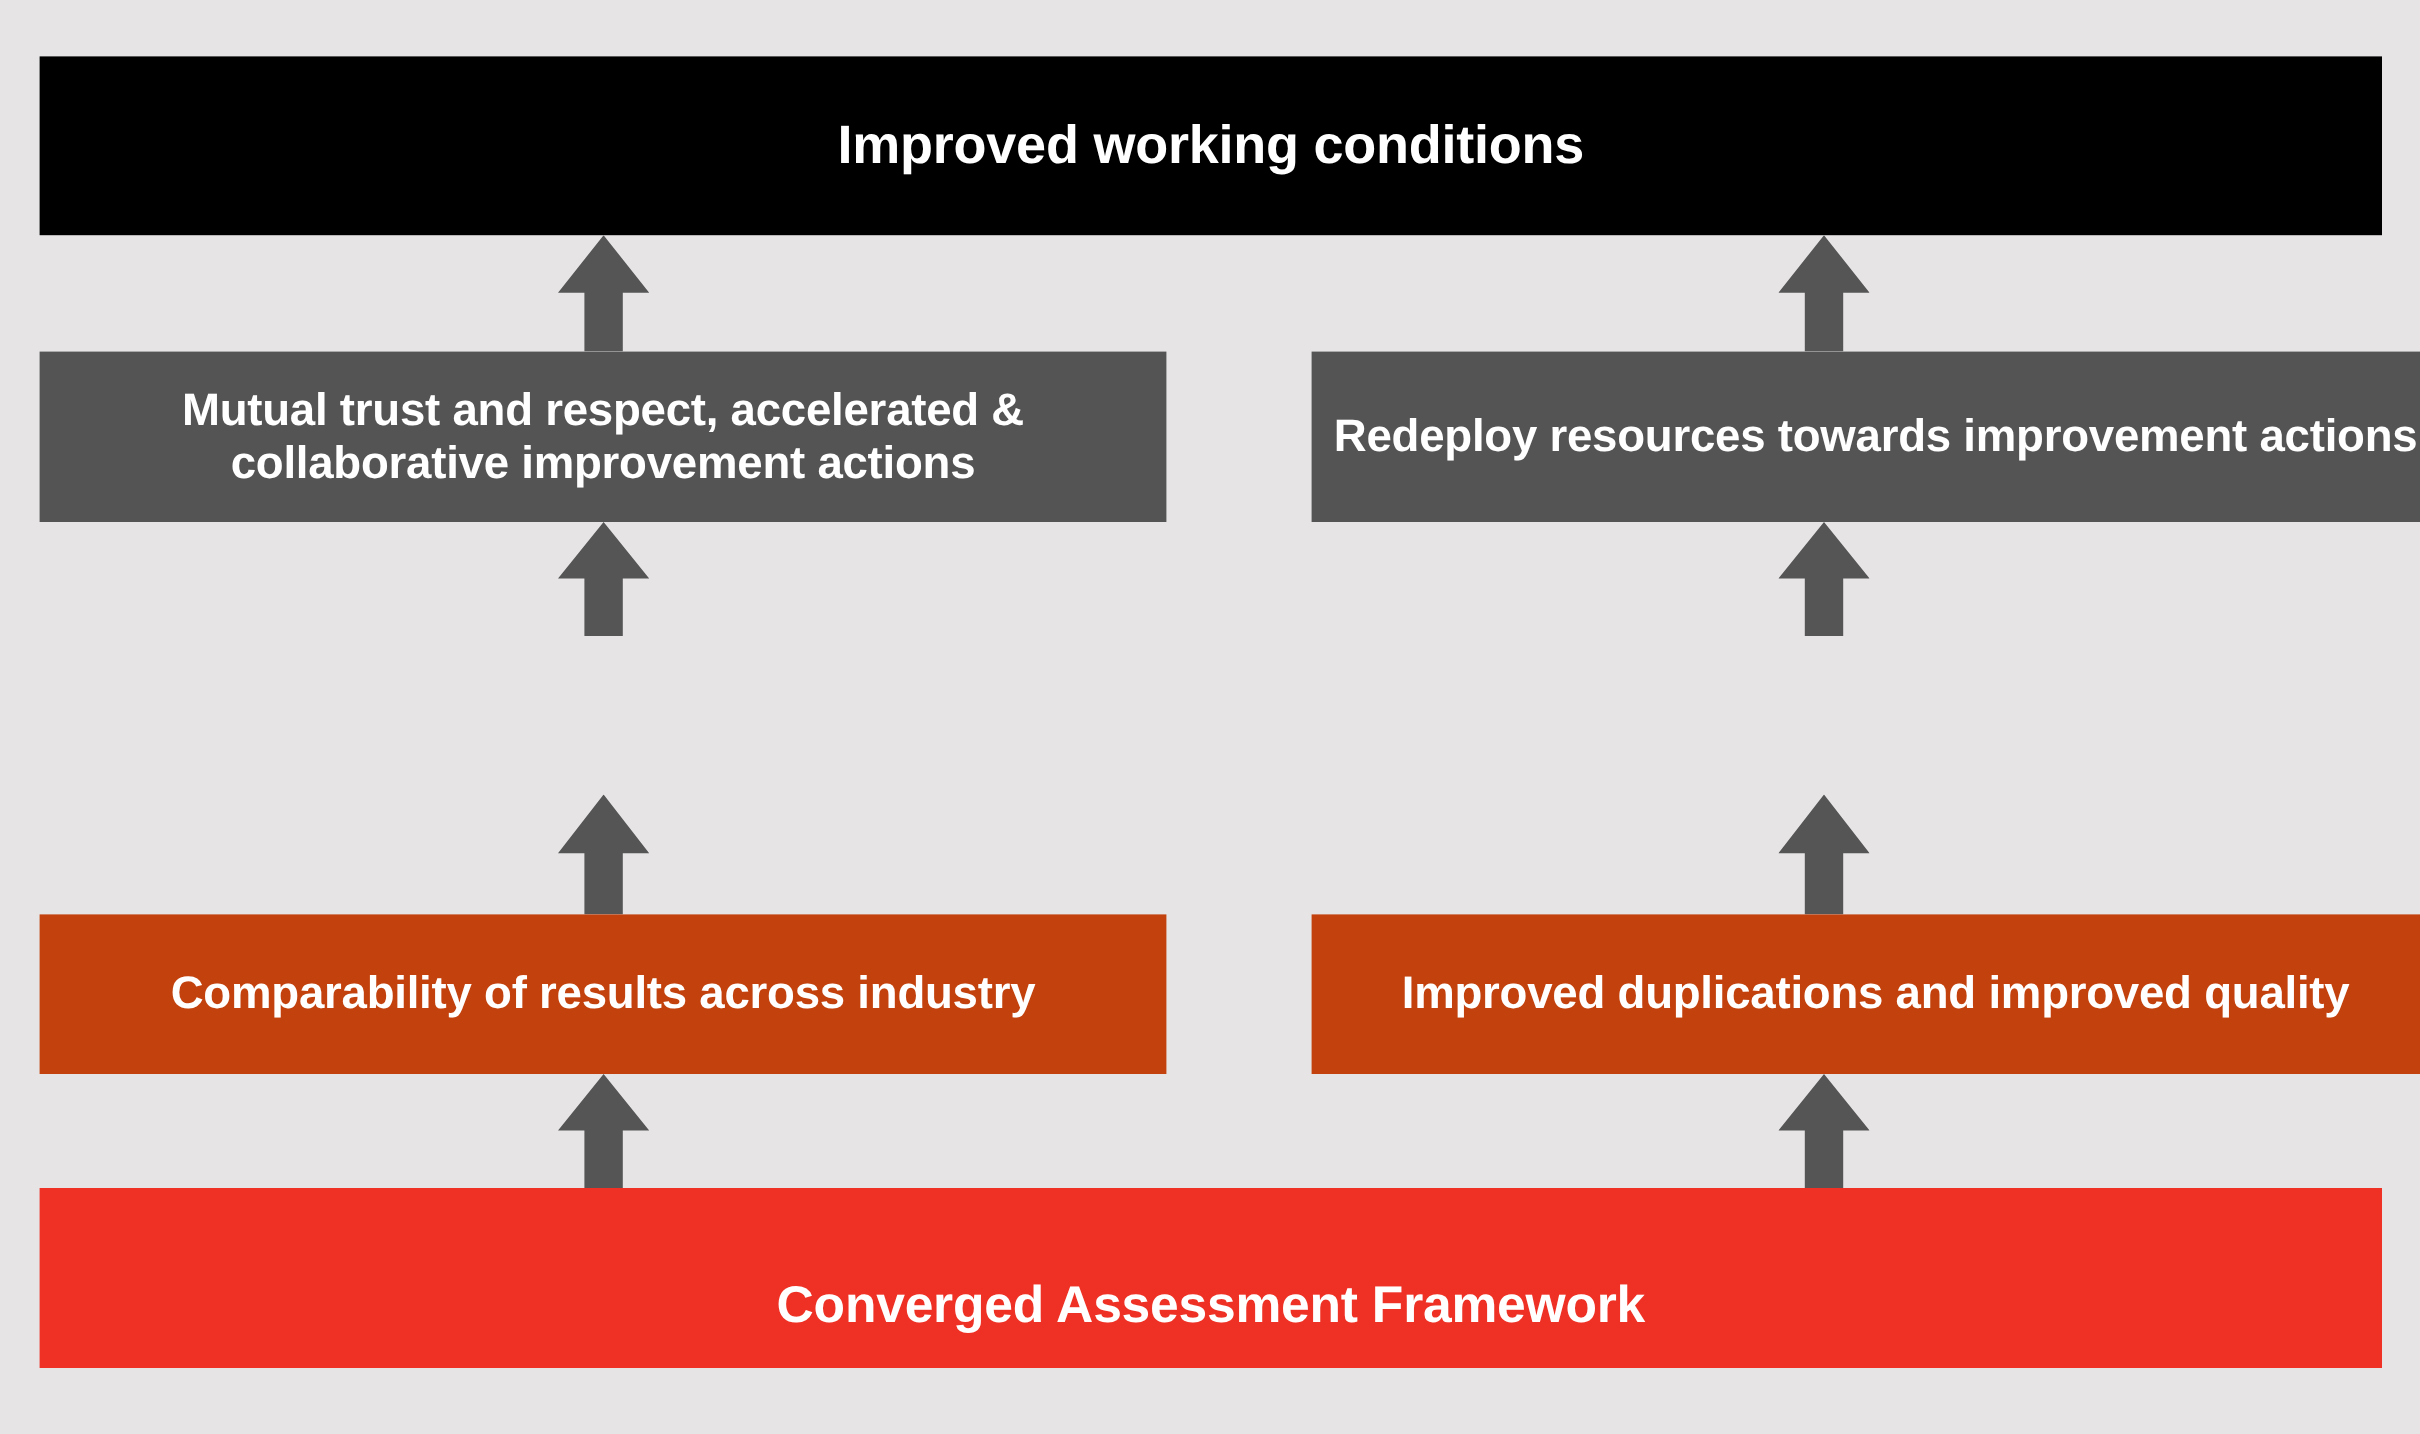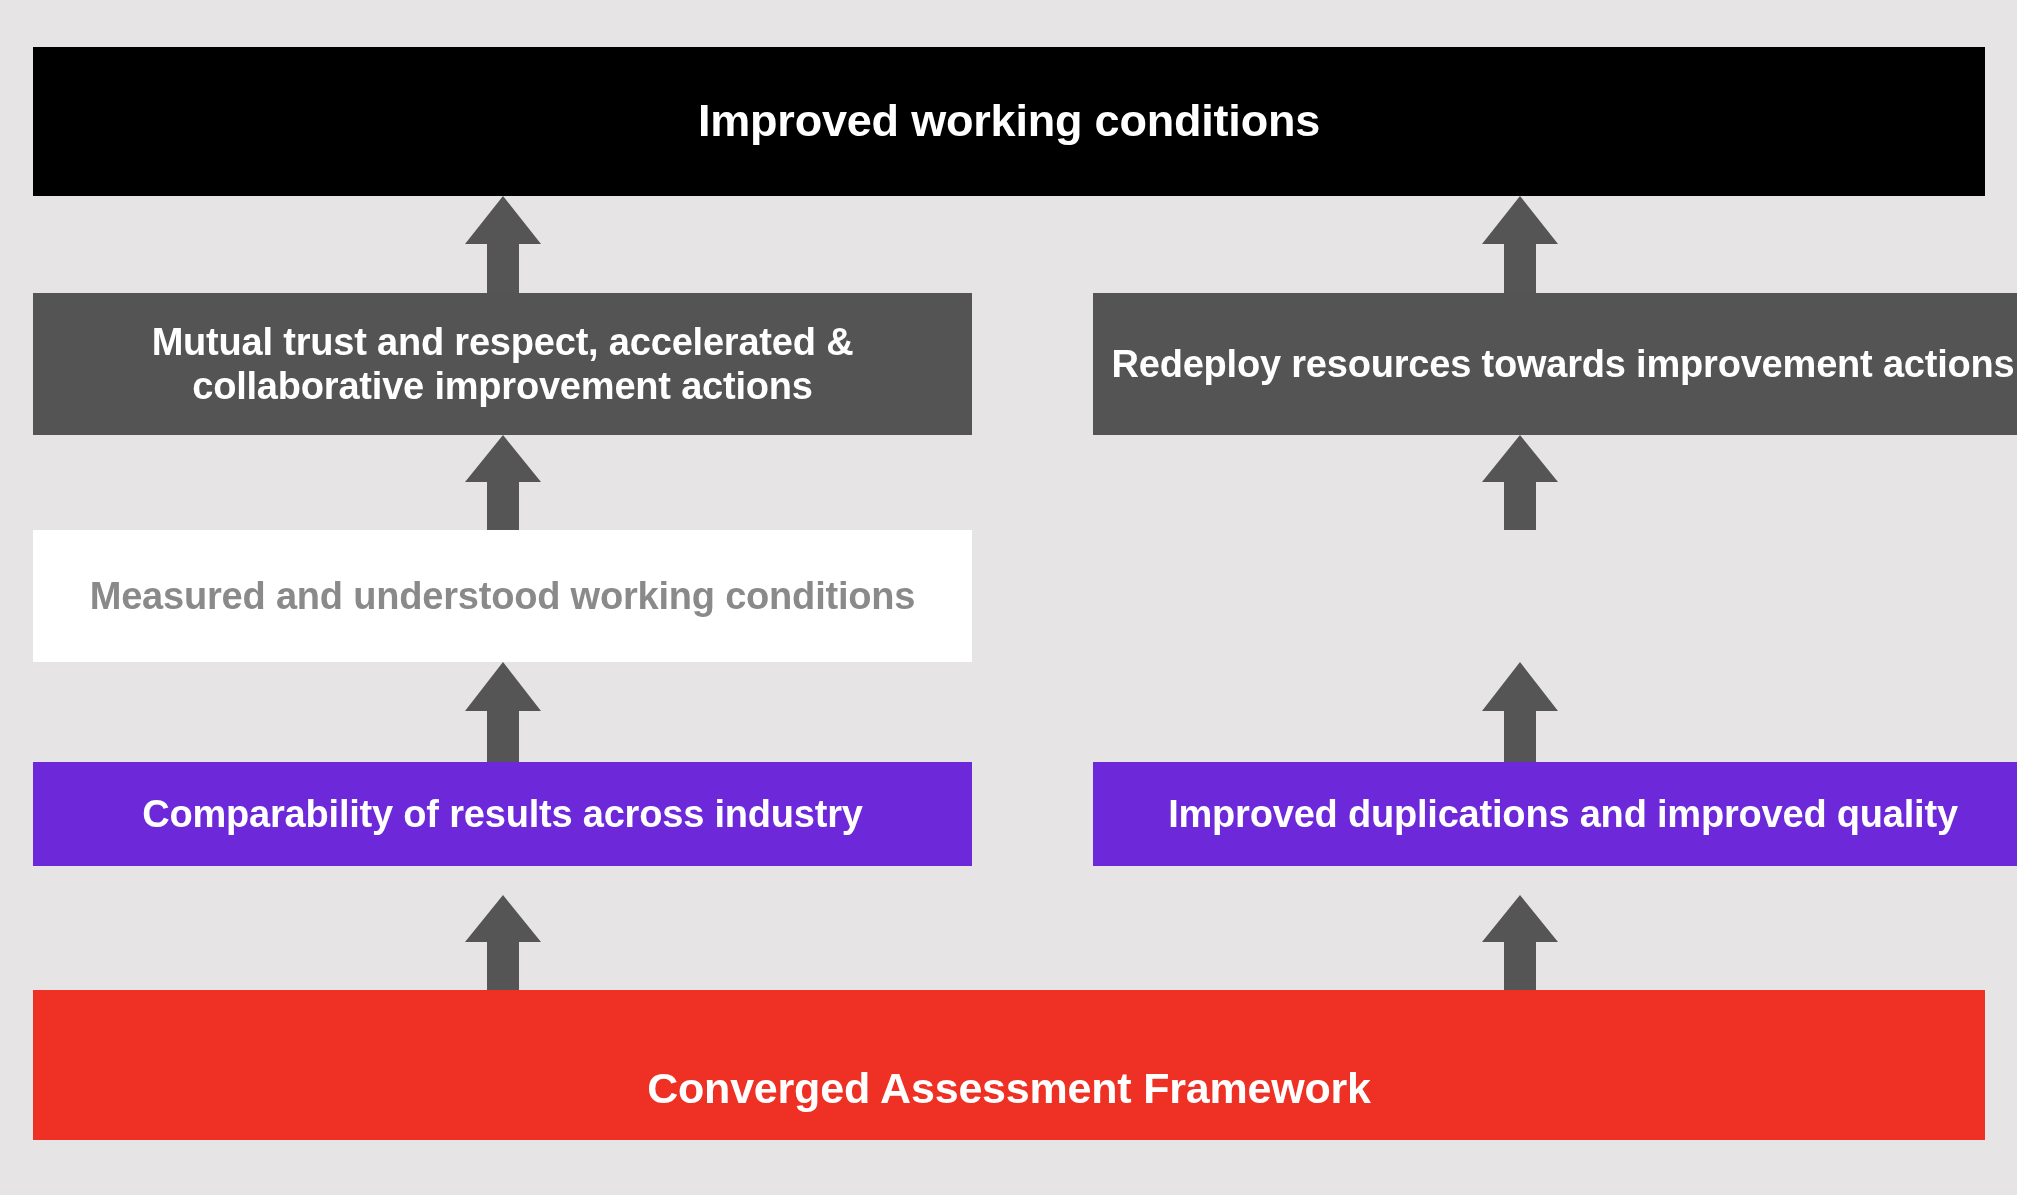--- a/index.html
+++ b/index.html
@@ -69,22 +69,22 @@
   }
   .box--state .label {
     color: #8a8a8a;
     font-size: 38px;
     font-weight: bold;
   }
 
   
   .box--output {
     top: 762px;
-    height: 104px;
-    background: #6d28d9;
+    height: 133px;
+    background: #c2410c;
   }
   .box--output .label {
     color: #ffffff;
     font-size: 38px;
     font-weight: bold;
   }
 
   
   .box--foundation {
     left: 33px;
@@ -149,23 +149,20 @@
     <svg width="76" height="95" viewBox="0 0 76 95" xmlns="http://www.w3.org/2000/svg">
       <polygon points="38,0 76,47 54,47 54,95 22,95 22,47 0,47" fill="#555555"></polygon>
     </svg>
   </div>
   <div class="arrow arrow-right arrow-r2">
     <svg width="76" height="95" viewBox="0 0 76 95" xmlns="http://www.w3.org/2000/svg">
       <polygon points="38,0 76,47 54,47 54,95 22,95 22,47 0,47" fill="#555555"></polygon>
     </svg>
   </div>
 
-  <div class="box box--state col-left">
-    <span class="label">Measured and understood working conditions</span>
-  </div>
 
   <div class="arrow arrow-left arrow-r3">
     <svg width="76" height="100" viewBox="0 0 76 100" xmlns="http://www.w3.org/2000/svg">
       <polygon points="38,0 76,49 54,49 54,100 22,100 22,49 0,49" fill="#555555"></polygon>
     </svg>
   </div>
   <div class="arrow arrow-right arrow-r3">
     <svg width="76" height="100" viewBox="0 0 76 100" xmlns="http://www.w3.org/2000/svg">
       <polygon points="38,0 76,49 54,49 54,100 22,100 22,49 0,49" fill="#555555"></polygon>
     </svg>

